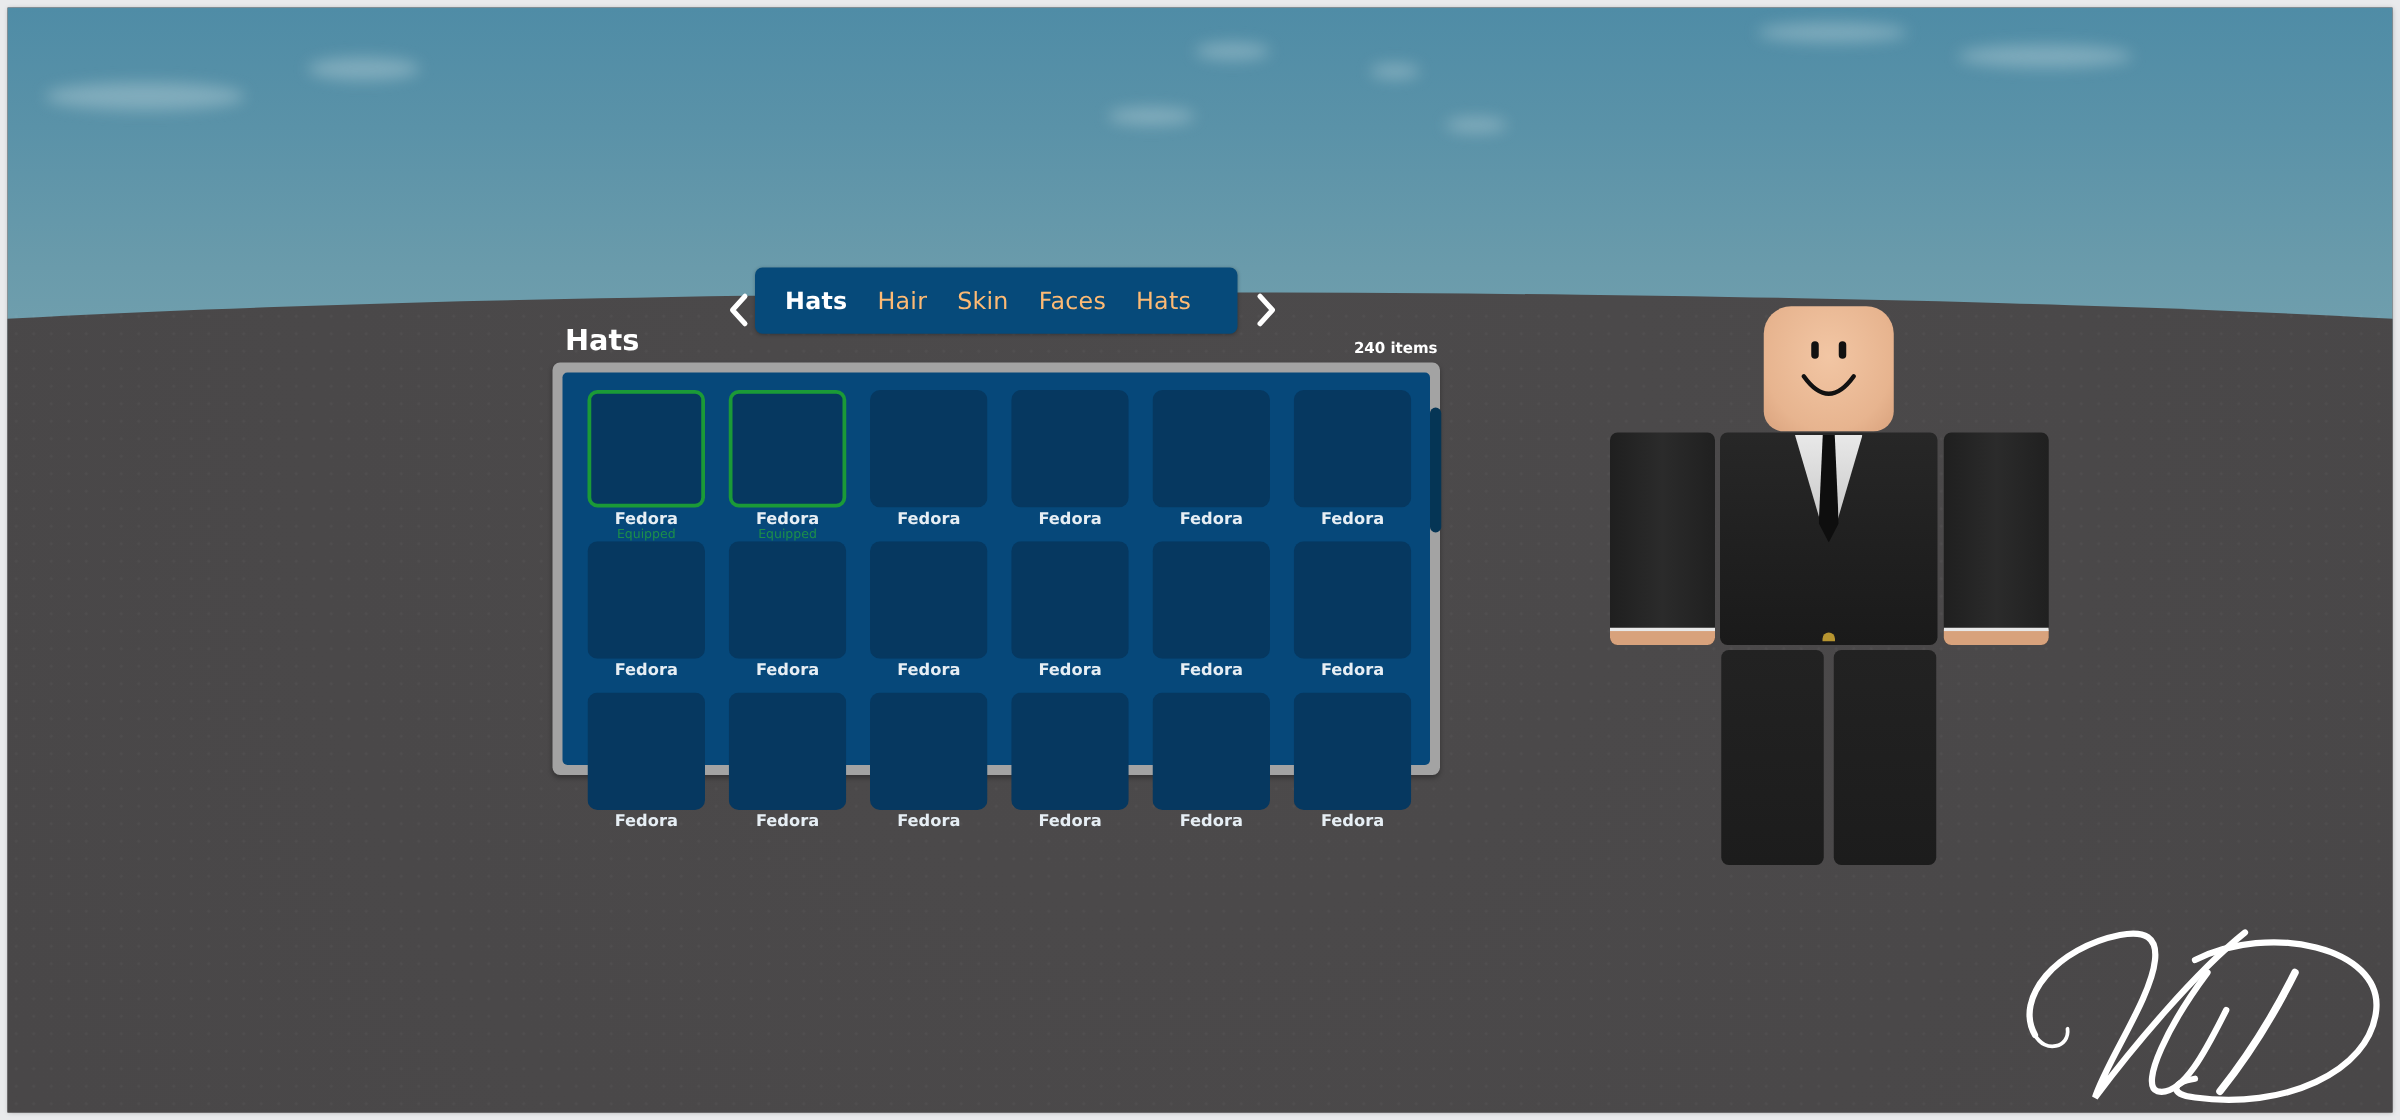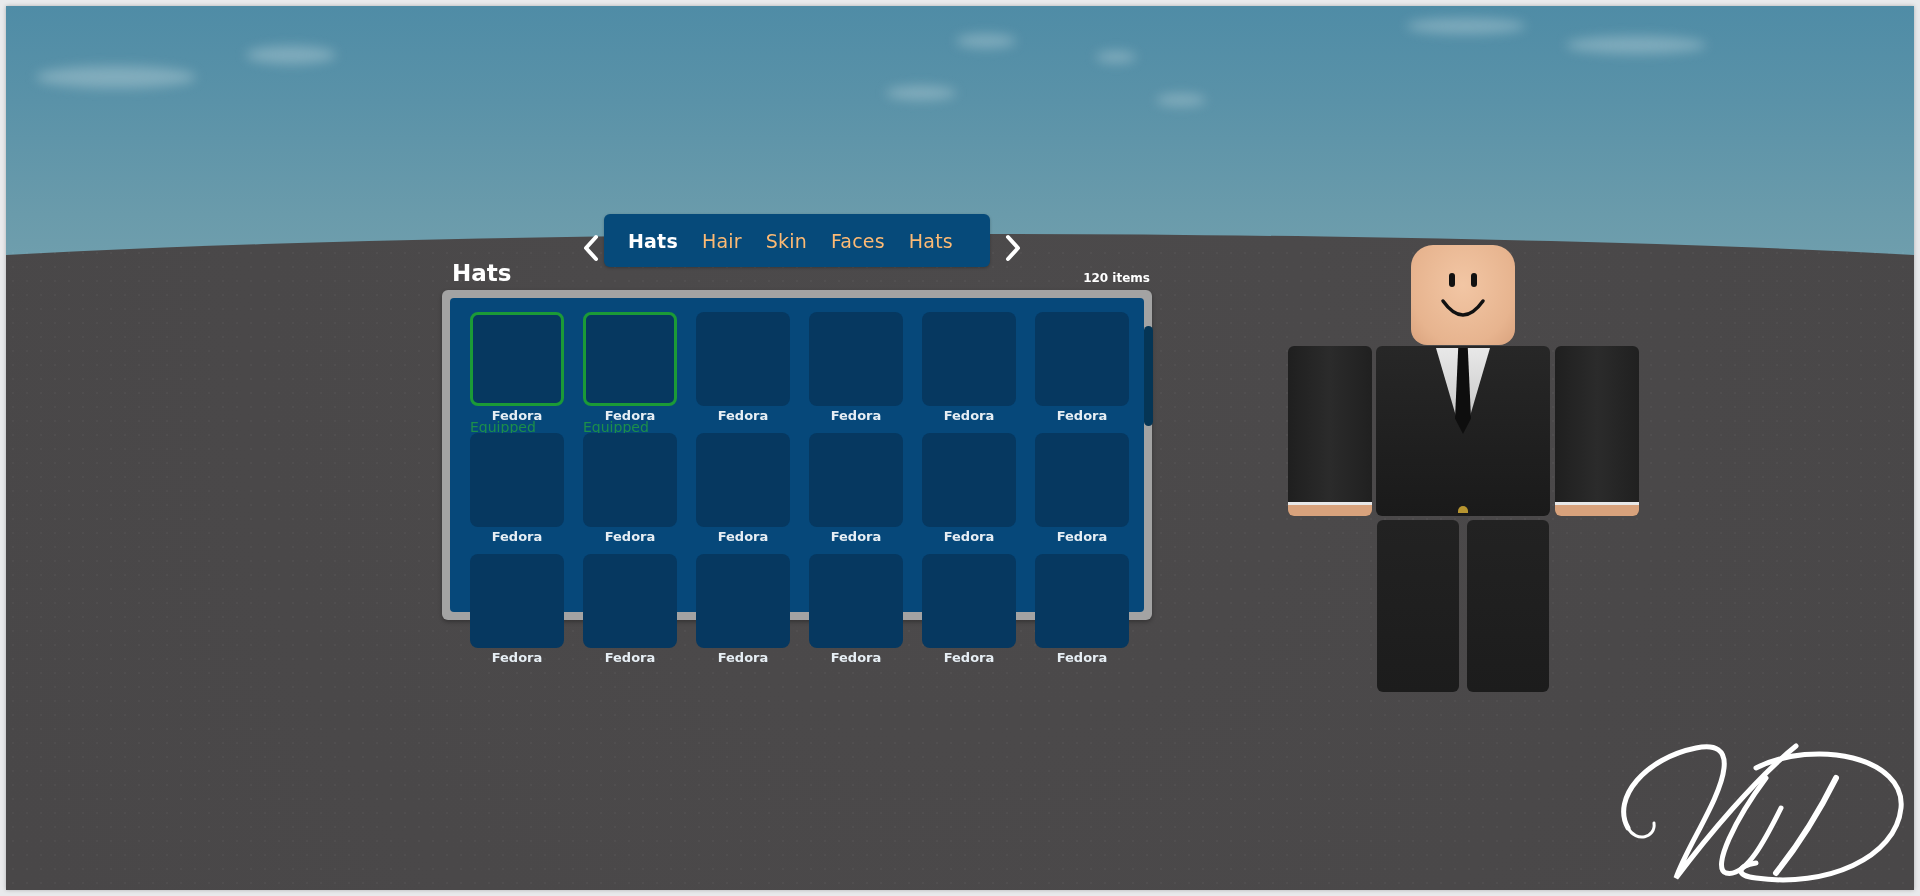--- a/index.html
+++ b/index.html
@@ -82,22 +82,22 @@
     .item-thumb {
       width: 94px; height: 94px; background: #063860; border-radius: 8px;
       border: 3px solid transparent;
     }
     .item.equipped .item-thumb { border-color: #1b9a37; }
     .item-name {
       position: absolute; left: 0; top: 96px; width: 100%; text-align: center;
       color: #e6eef4; font-size: 13px; font-weight: bold;
     }
     .item-status {
-      position: absolute; left: 0; top: 111px; width: 100%; text-align: left;
-      color: #1c8f4a; font-size: 14px; line-height: 9px;
+      position: absolute; left: 0; top: 111px; width: 100%; text-align: center;
+      color: #1c8f4a; font-size: 10px; line-height: 9px;
     }
     .scrollbar {
       position: absolute; left: 694px; top: 28px; width: 9px; height: 100px;
       background: #053555; border-radius: 5px; cursor: pointer;
     }
 
     
     .avatar { position: absolute; left: 1280px; top: 240px; width: 370px; height: 460px; }
     .av-part { position: absolute; border-radius: 6px; }
     .av-head {
@@ -177,21 +177,21 @@
   <span class="tab">Faces</span>
   <span class="tab">Hats</span>
 </div>
 <div class="tab-arrow" style="left:998px;">
   <svg viewBox="0 0 18 28">
     <polyline points="4,3 14,14 4,25" fill="none" stroke="#ffffff" stroke-width="4" stroke-linecap="round" stroke-linejoin="round"></polyline>
   </svg>
 </div>
 
 <div class="section-title">Hats</div>
-<div class="item-count">120 items</div>
+<div class="item-count">240 items</div>
 
 <div class="panel">
   <div class="panel-inner">
     <div class="grid">
       <div class="item equipped">
         <div class="item-thumb"></div>
         <div class="item-name">Fedora</div>
         <div class="item-status">Equipped</div>
       </div>
       <div class="item equipped">

